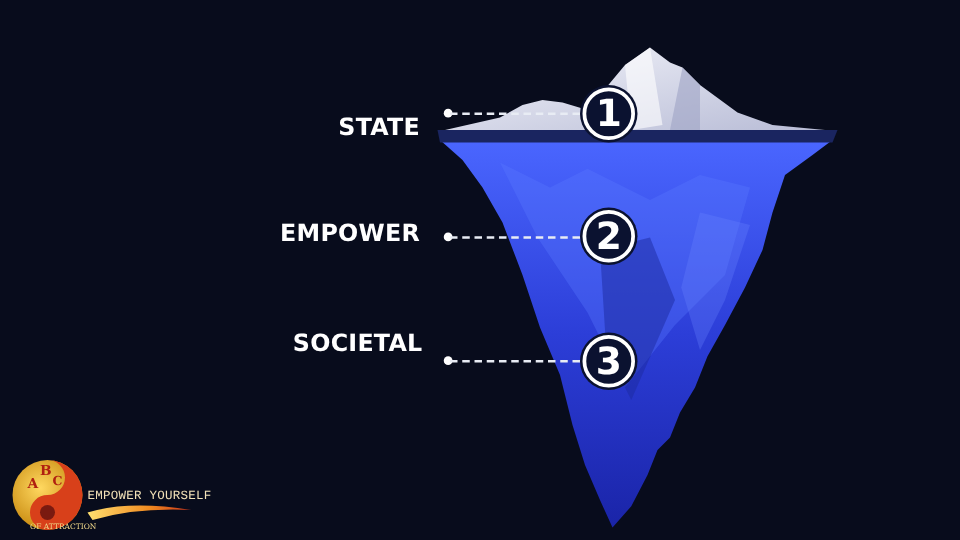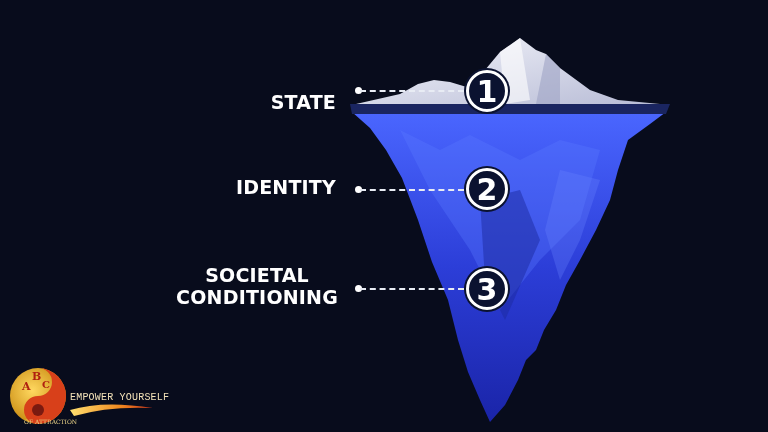--- a/index.html
+++ b/index.html
@@ -72,28 +72,27 @@
     <path d="M356 104 L400 94 L418 84 L434 80 L450 82 L470 88 L500 52 L520 38 L536 50 L546 54 L560 68 L590 90 L618 100 L660 104 Z" fill="url(#tip)"></path>
     <path d="M500 52 L520 38 L530 100 L505 104 Z" fill="#ffffff" opacity="0.6"></path>
     <path d="M546 54 L560 68 L560 104 L536 104 Z" fill="#9ea3c4" opacity="0.6"></path>
   </svg>
 
   <div class="label label-state">STATE</div>
   <div class="dot" style="left:355px; top:87px;"></div>
   <div class="connector" style="left:360px; top:90px; width:104px;"></div>
   <div class="badge" style="left:466px; top:70px;">1</div>
 
-  <div class="label label-identity">IDENTITY</div>
+  <div class="label label-identity">EMPOWER</div>
   <div class="dot" style="left:355px; top:186px;"></div>
   <div class="connector" style="left:360px; top:189px; width:104px;"></div>
   <div class="badge" style="left:466px; top:168px;">2</div>
 
   <div class="label label-societal">
     <div>SOCIETAL</div>
-    <div>CONDITIONING</div>
   </div>
   <div class="dot" style="left:355px; top:285px;"></div>
   <div class="connector" style="left:360px; top:288px; width:104px;"></div>
   <div class="badge" style="left:466px; top:268px;">3</div>
 
   <svg class="logo" viewBox="0 0 150 64">
     <defs>
       <radialGradient id="gold" cx="0.4" cy="0.4" r="0.6">
         <stop offset="0" stop-color="#ffd860"></stop>
         <stop offset="1" stop-color="#c88a10"></stop>

